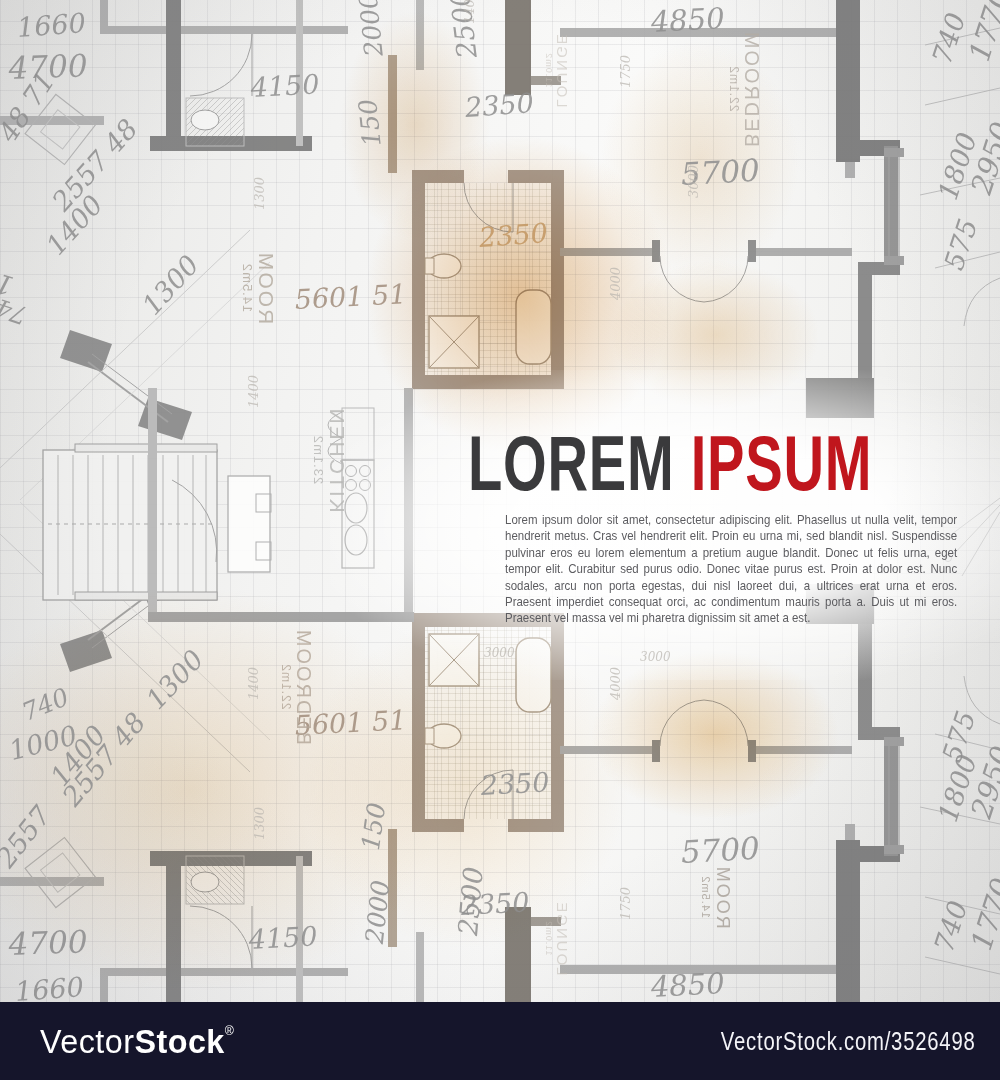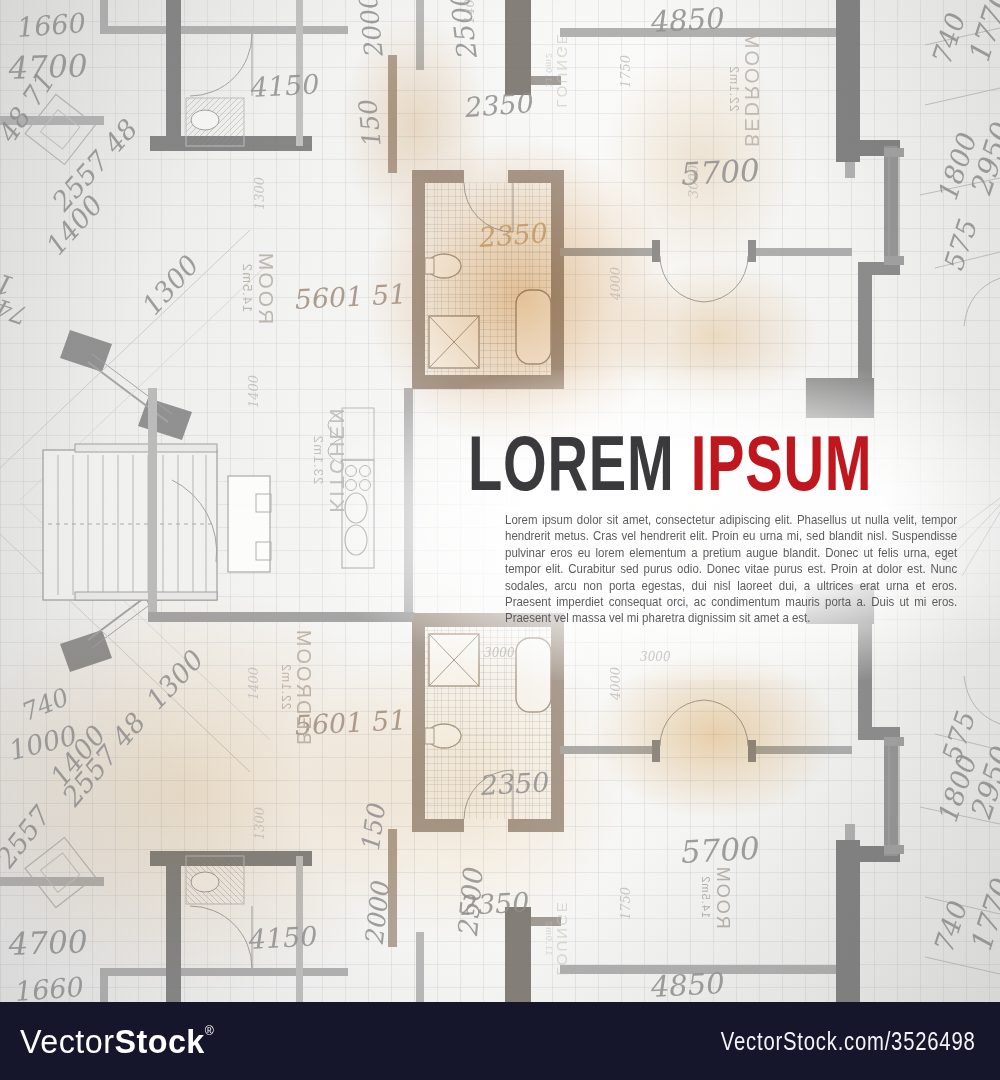--- a/index.html
+++ b/index.html
@@ -17,21 +17,21 @@
   .dim{position:absolute;font-family:"DejaVu Serif",serif;font-style:italic;white-space:nowrap;
     transform-origin:left top;opacity:.85;}
   .room{position:absolute;transform:rotate(90deg) scale(-1,1);transform-origin:center;
     text-align:center;letter-spacing:2px;line-height:1.15;white-space:nowrap;}
   .room .area{display:block;letter-spacing:1px;}
   #title-block{position:absolute;left:468px;top:424px;transform:scaleX(0.72);transform-origin:left top;
     font-weight:700;font-size:78px;line-height:1;letter-spacing:1px;white-space:nowrap;}
   #body-text{position:absolute;left:505px;top:512px;width:532px;transform:scaleX(0.85);
     transform-origin:left top;font-size:13.5px;line-height:16.4px;text-align:justify;color:#5c5c60;}
   #watermark-bar{position:absolute;left:0;top:1002px;width:1000px;height:78px;
-    display:flex;align-items:center;justify-content:space-between;padding:0 24px 0 20px;box-sizing:border-box;}
+    display:flex;align-items:center;justify-content:space-between;padding:0 24px 0 40px;box-sizing:border-box;}
   #vs-logo{font-size:34px;color:#ffffff;transform:scaleX(0.95);transform-origin:left center;letter-spacing:.5px;}
   #vs-logo .light{font-weight:400;}
   #vs-logo .bold{font-weight:700;}
   #vs-logo sup{font-size:13px;font-weight:400;vertical-align:18px;}
   #vs-site{font-size:26px;color:#f4f4f8;font-weight:400;transform:scaleX(0.78);transform-origin:right center;letter-spacing:1px;}
   #vignette{position:absolute;left:0;top:0;width:1000px;height:1002px;pointer-events:none;
     background:radial-gradient(ellipse at 50% 45%, transparent 55%, rgba(115,115,122,0.16) 100%);}
 </style>
 </head>
 <body>

